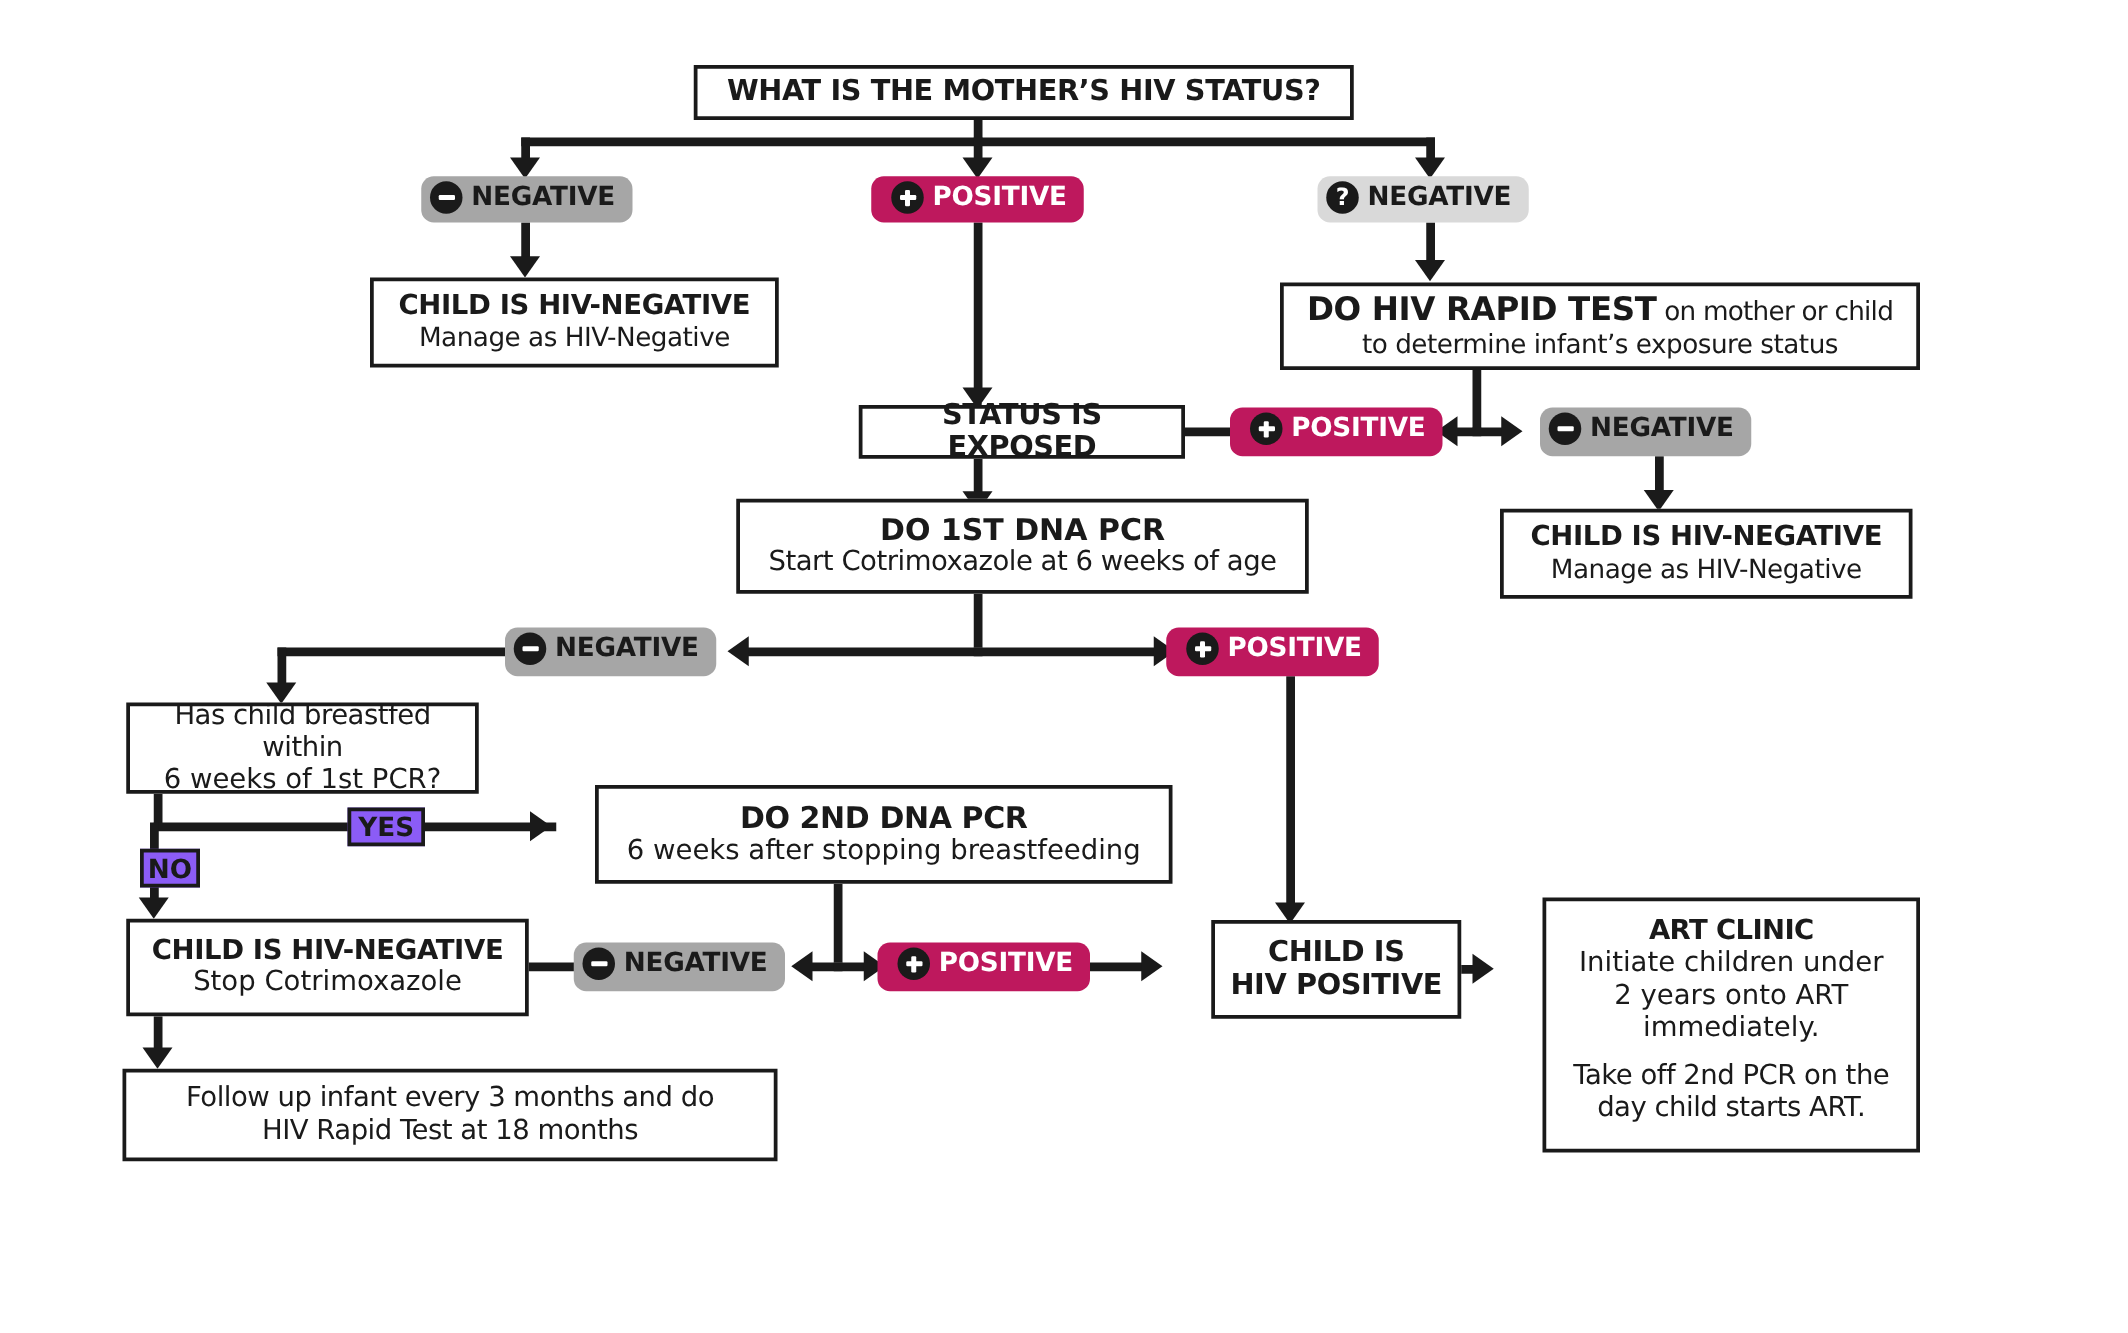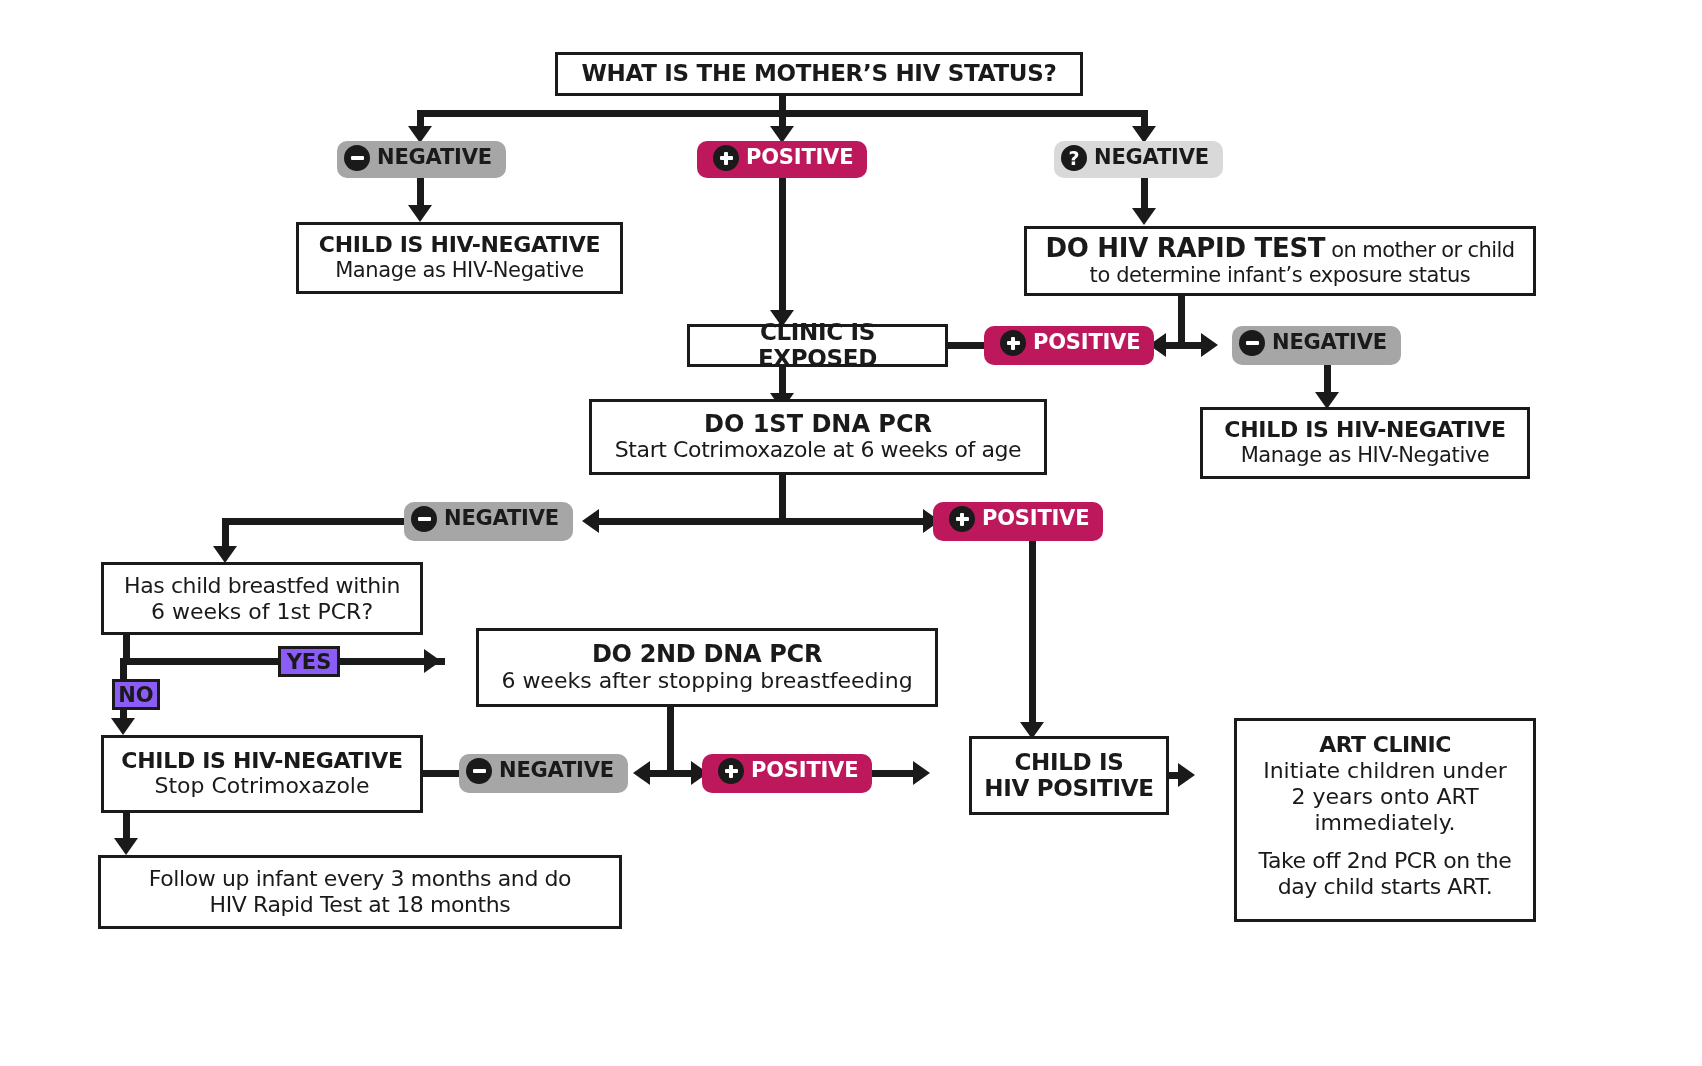--- a/index.html
+++ b/index.html
@@ -183,21 +183,21 @@
 
   <div class="pill pill-neg" style="left:1232px; top:326px; height:39px; font-size:21px;">
     <span class="glyph minus"></span>
     <span>NEGATIVE</span>
   </div>
 
   <div class="ln" style="left:929px; top:342px; width:60px; height:7px;"></div>
   <div class="arw left" style="left:914px; top:333px;"></div>
 
   <div class="box" style="left:651px; top:324px; width:261px; height:43px;">
-    <div class="ttl" style="font-size:23px;">CLINIC IS EXPOSED</div>
+    <div class="ttl" style="font-size:23px;">STATUS IS EXPOSED</div>
   </div>
 
   <div class="ln" style="left:1324px; top:365px; width:7px; height:33px;"></div>
   <div class="arw down" style="left:1315px; top:392px;"></div>
 
   <div class="box" style="left:1164px; top:407px; width:330px; height:72px;">
     <div class="ttl" style="font-size:22px;">CHILD IS HIV-NEGATIVE</div>
     <div class="sub" style="font-size:21px;">Manage as HIV-Negative</div>
   </div>
 
@@ -222,21 +222,21 @@
 
   <div class="pill pill-pos" style="left:933px; top:502px; height:39px; font-size:21px;">
     <span class="glyph plus"></span>
     <span>POSITIVE</span>
   </div>
 
   <div class="ln" style="left:222px; top:518px; width:185px; height:7px;"></div>
   <div class="ln" style="left:222px; top:518px; width:7px; height:34px;"></div>
   <div class="arw down" style="left:213px; top:546px;"></div>
 
-  <div class="box cond" style="left:65px; top:562px; width:322px; height:73px;">
+  <div class="box cond" style="left:65px; top:562px; width:282px; height:73px;">
     <div class="sub" style="font-size:22px;">Has child breastfed within</div>
     <div class="sub" style="font-size:22px; letter-spacing:0px;">6 weeks of 1st PCR?</div>
   </div>
 
   <div class="ln" style="left:1029px; top:541px; width:7px; height:188px;"></div>
   <div class="arw down" style="left:1020px; top:722px;"></div>
 
   <div class="ln" style="left:123px; top:635px; width:7px; height:28px;"></div>
   <div class="ln" style="left:123px; top:658px; width:322px; height:7px;"></div>
   <div class="arw right" style="left:424px; top:649px;"></div>

